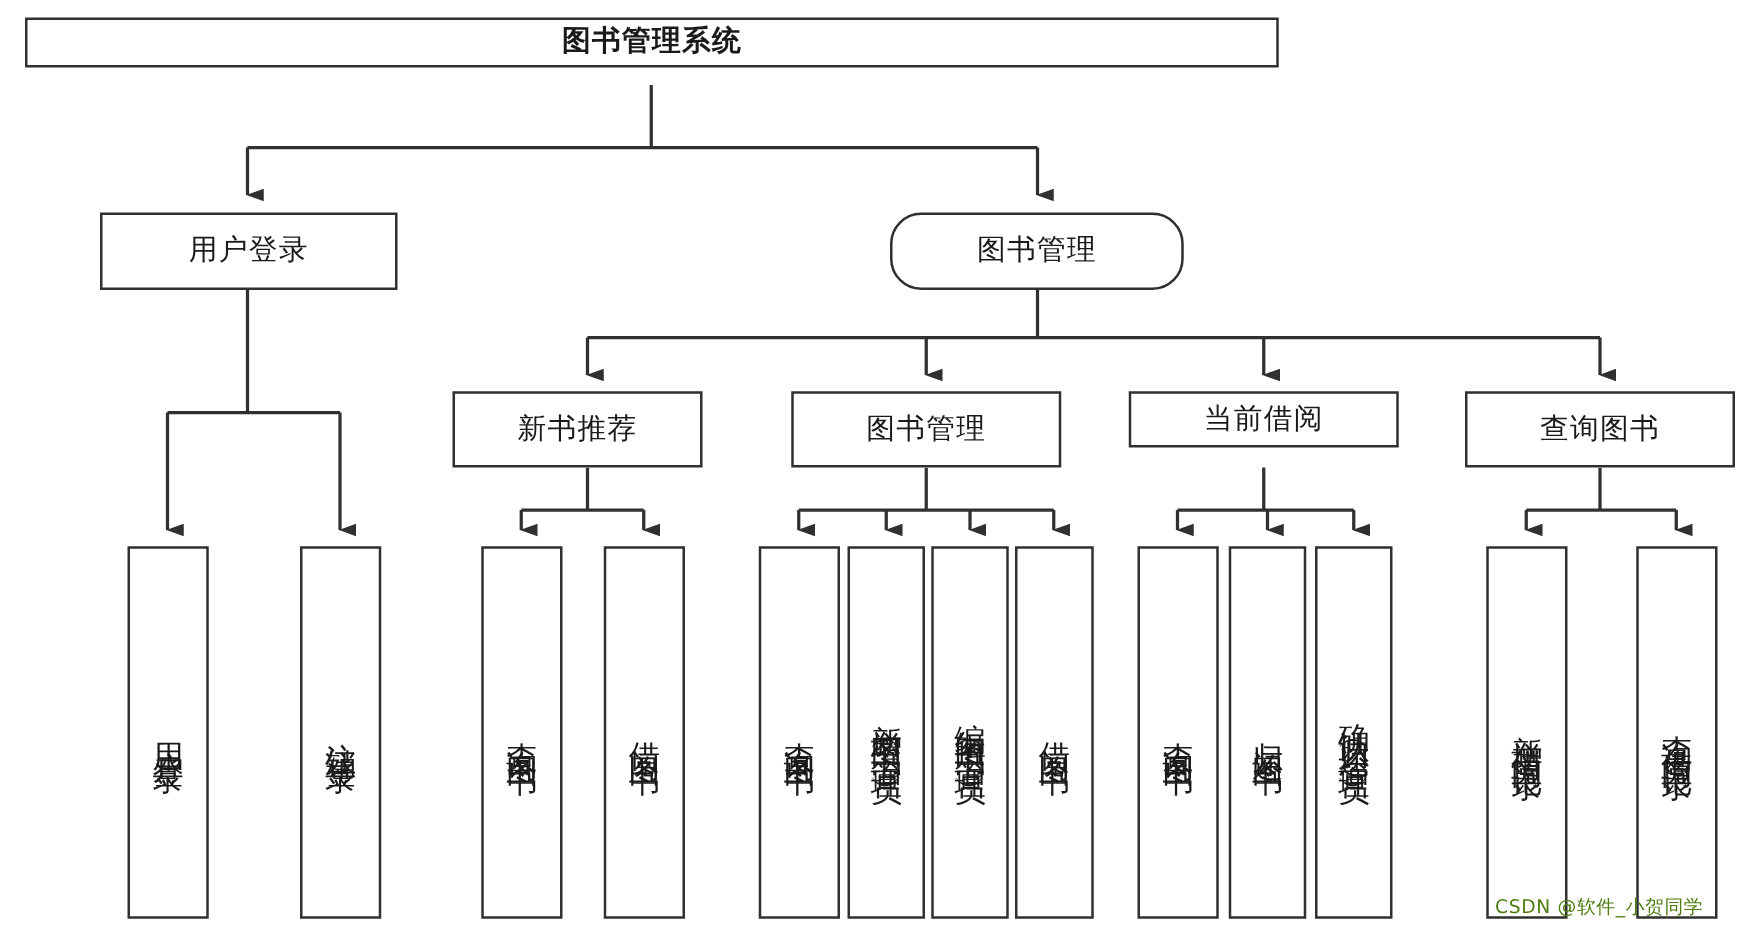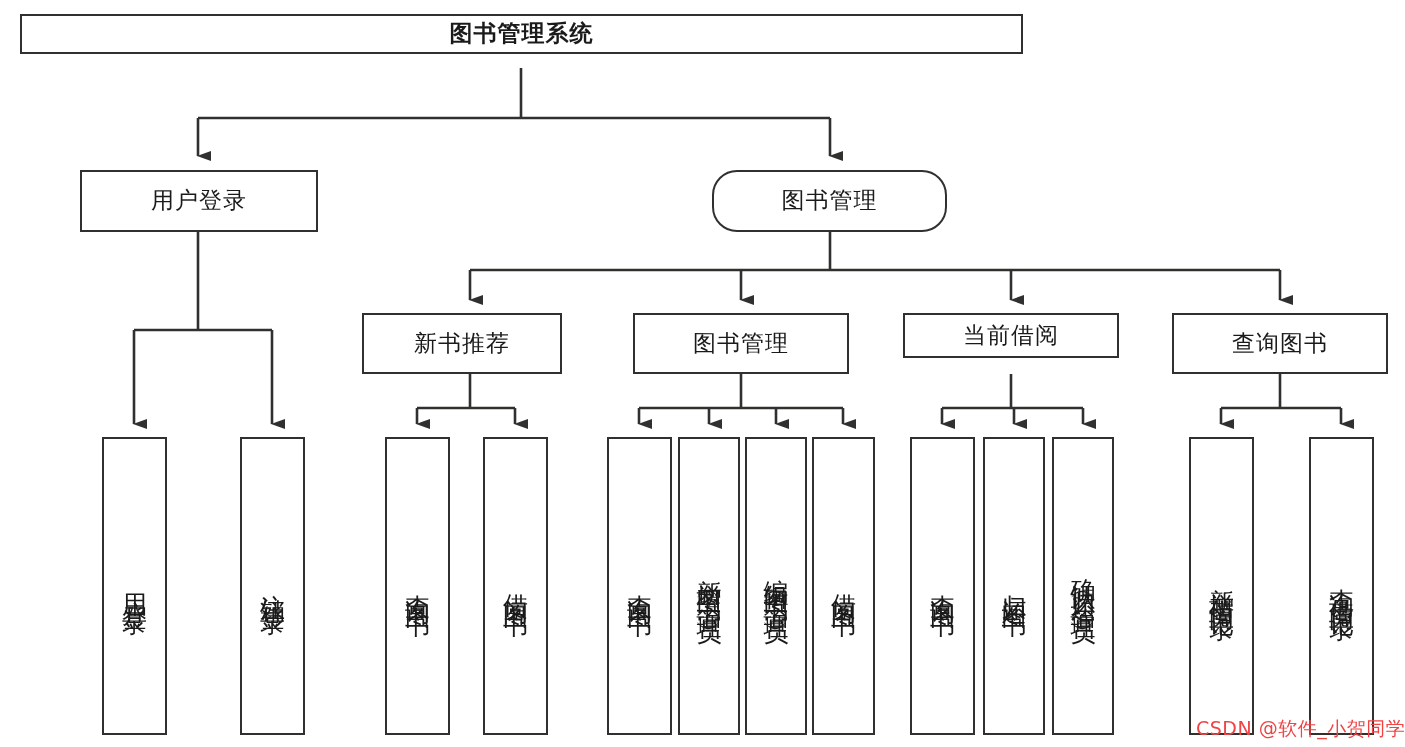--- a/index.html
+++ b/index.html
@@ -49,22 +49,22 @@
     line-height: 1.0;
     padding-top: 4px;
     padding-bottom: 4px;
   }
   .node .label {
     display: block;
     white-space: nowrap;
   }
   .watermark {
     position: absolute;
-    font-size: 19px;
-    color: #ef4444;
+    font-size: 15px;
+    color: #4d7c0f;
     white-space: nowrap;
     letter-spacing: 0.5px;
   }
 </style>
 </head>
 <body>
 
 <div id="canvas">
 
   <svg class="wires" viewBox="0 0 1405 747" xmlns="http://www.w3.org/2000/svg">

